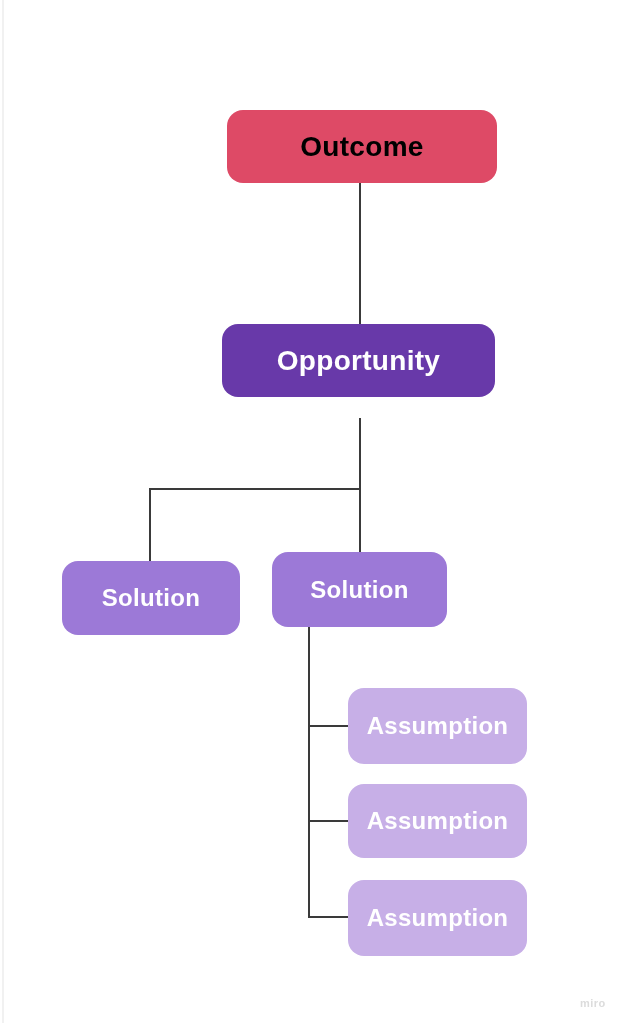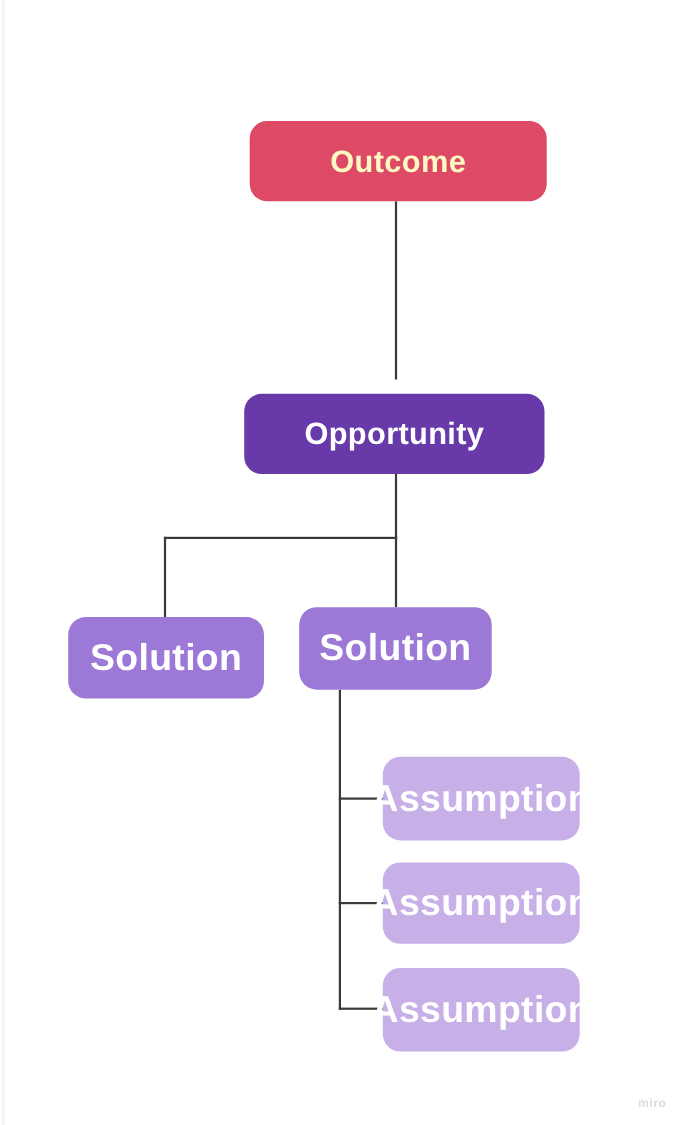--- a/index.html
+++ b/index.html
@@ -29,25 +29,25 @@
     box-sizing: border-box;
   }
   .node .label {
     color: #ffffff;
     font-weight: 700;
     letter-spacing: 0.3px;
     white-space: nowrap;
     text-align: center;
   }
   .fs28 .label { font-size: 28px; }
-  .fs27 .label { font-size: 34px; }
+  .fs27 .label { font-size: 24px; }
 
   
   #node-outcome        { left: 227px; top: 110px; width: 270px; height: 73px; }
-  #node-opportunity    { left: 222px; top: 358px; width: 273px; height: 73px; align-items: center; }
+  #node-opportunity    { left: 222px; top: 324px; width: 273px; height: 73px; align-items: center; }
   #node-solution-1     { left:  62px; top: 561px; width: 178px; height: 74px; }
   #node-solution-2     { left: 272px; top: 552px; width: 175px; height: 75px; }
   #node-assumption-1   { left: 348px; top: 688px; width: 179px; height: 76px; }
   #node-assumption-2   { left: 348px; top: 784px; width: 179px; height: 74px; }
   #node-assumption-3   { left: 348px; top: 880px; width: 179px; height: 76px; }
 
   .connector { position: absolute; background: #3a3a3a; }
   #conn-outcome-opportunity      { left: 359px; top: 183px; width: 2px;  height: 162px; }
   #conn-opportunity-down         { left: 359px; top: 418px; width: 2px;  height: 72px;  }
   #conn-branch-horizontal        { left: 149px; top: 488px; width: 212px; height: 2px;  }
@@ -77,21 +77,21 @@
   <div class="connector" id="conn-opportunity-down" style="background-color: rgb(58, 58, 58);"></div>
   <div class="connector" id="conn-branch-horizontal" style="background-color: rgb(58, 58, 58);"></div>
   <div class="connector" id="conn-branch-left-down" style="background-color: rgb(58, 58, 58);"></div>
   <div class="connector" id="conn-branch-right-down" style="background-color: rgb(58, 58, 58);"></div>
   <div class="connector" id="conn-solution2-trunk" style="background-color: rgb(58, 58, 58);"></div>
   <div class="connector" id="conn-stub-assumption-1" style="background-color: rgb(58, 58, 58);"></div>
   <div class="connector" id="conn-stub-assumption-2" style="background-color: rgb(58, 58, 58);"></div>
   <div class="connector" id="conn-stub-assumption-3" style="background-color: rgb(58, 58, 58);"></div>
 
   <div class="node fs28" id="node-outcome" style="background-color: rgb(222, 74, 102);">
-    <span class="label" style="color: #fef9c3;">Outcome</span>
+    <span class="label" style="color: #000000;">Outcome</span>
   </div>
 
   <div class="node fs28" id="node-opportunity" style="background-color: rgb(104, 57, 169);">
     <span class="label" style="color: rgb(255, 255, 255);">Opportunity</span>
   </div>
 
   <div class="node fs27" id="node-solution-1" style="background-color: rgb(156, 121, 215);">
     <span class="label" style="color: rgb(255, 255, 255);">Solution</span>
   </div>
 

